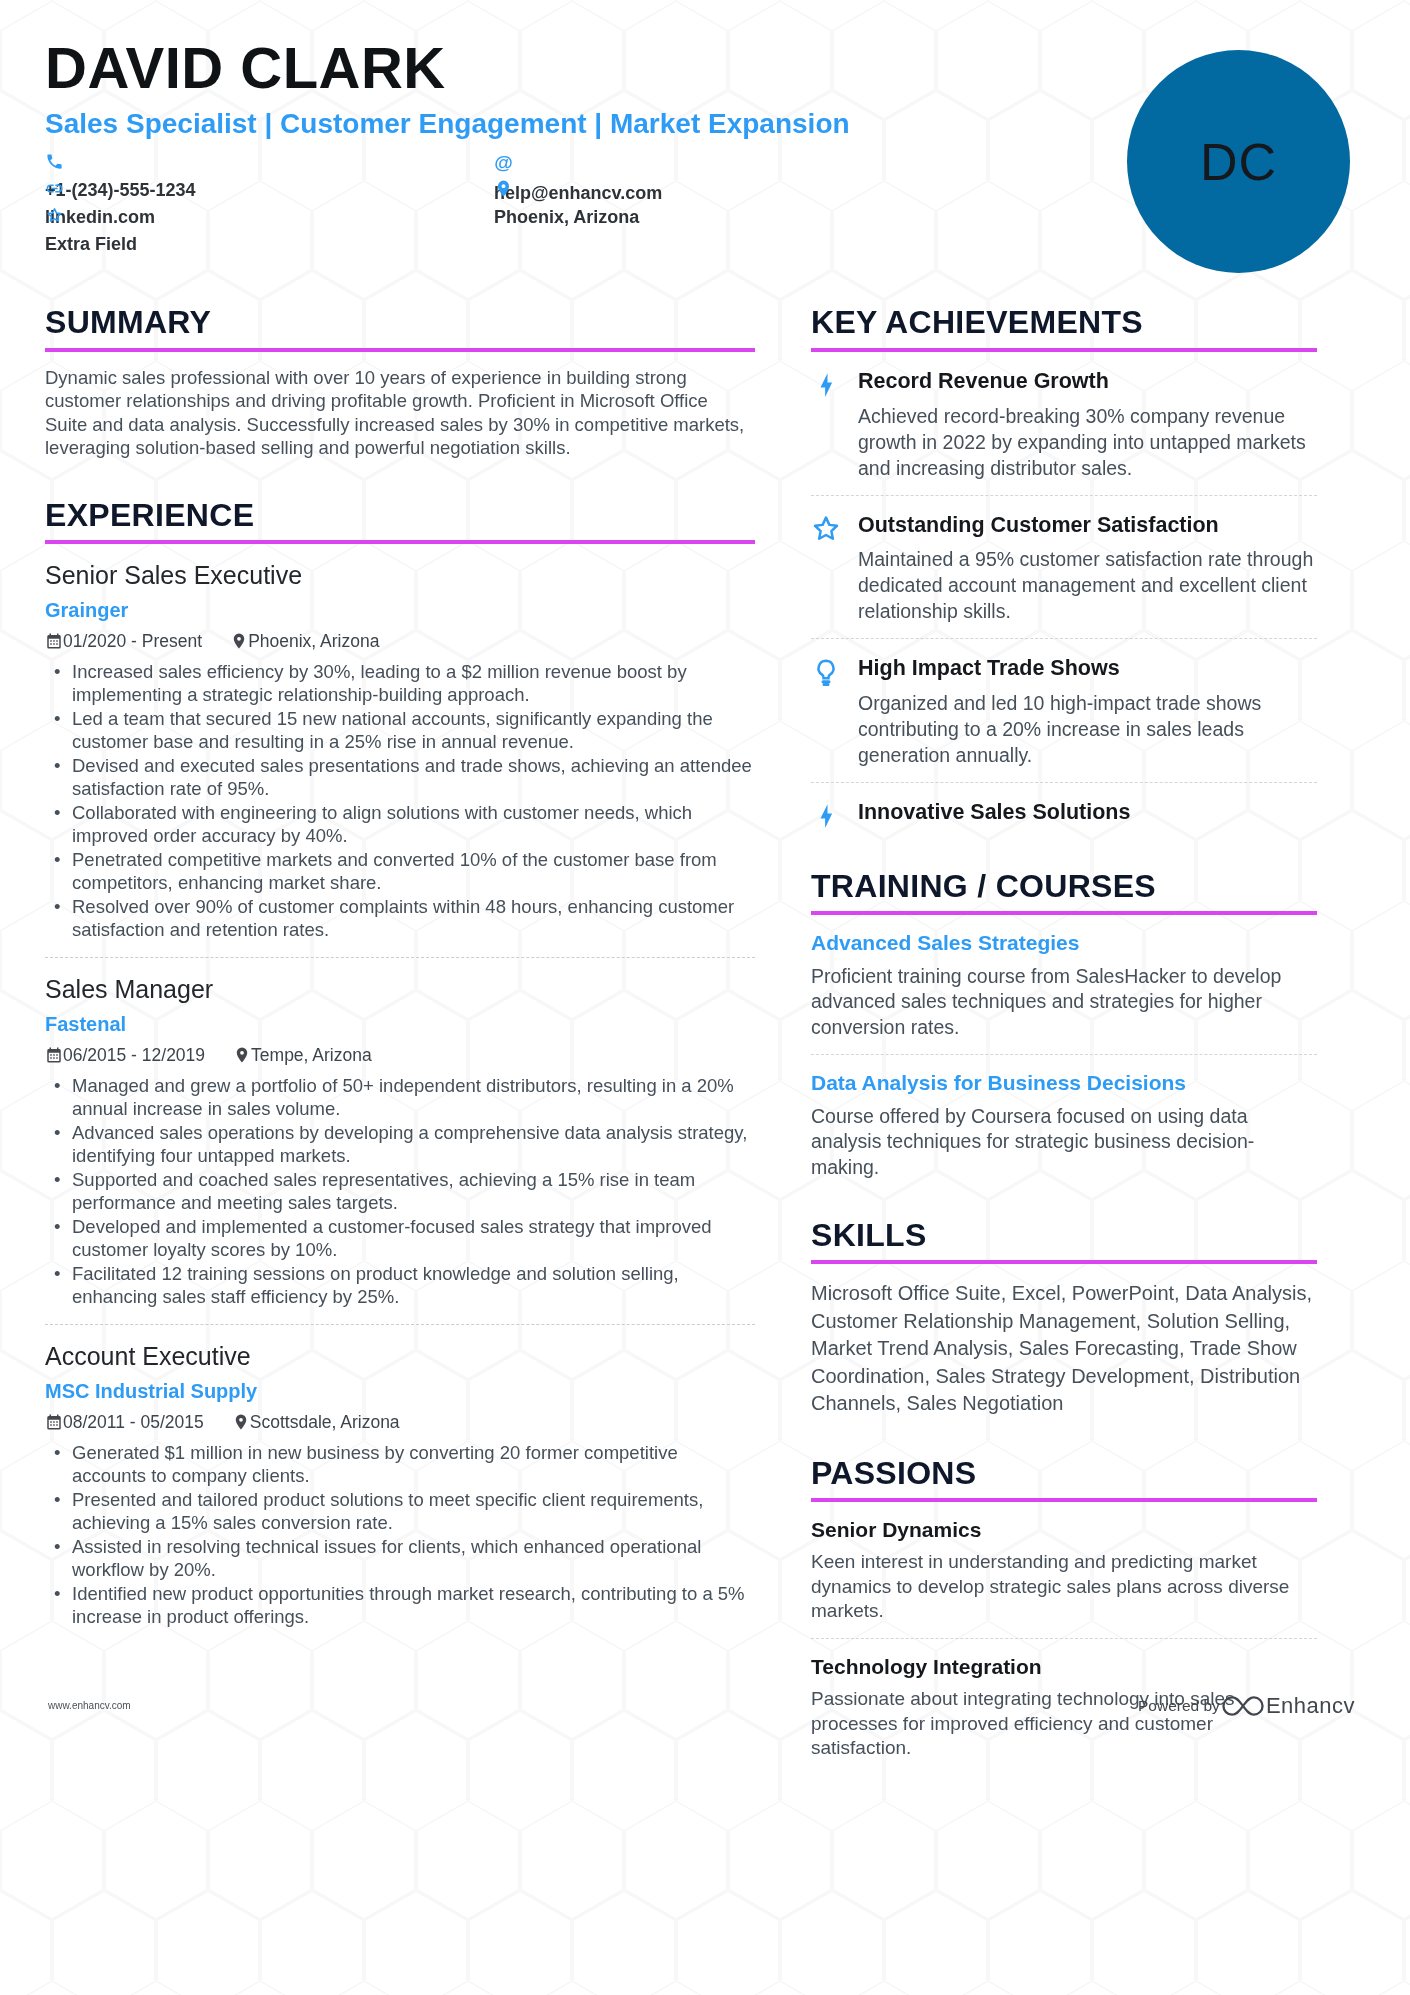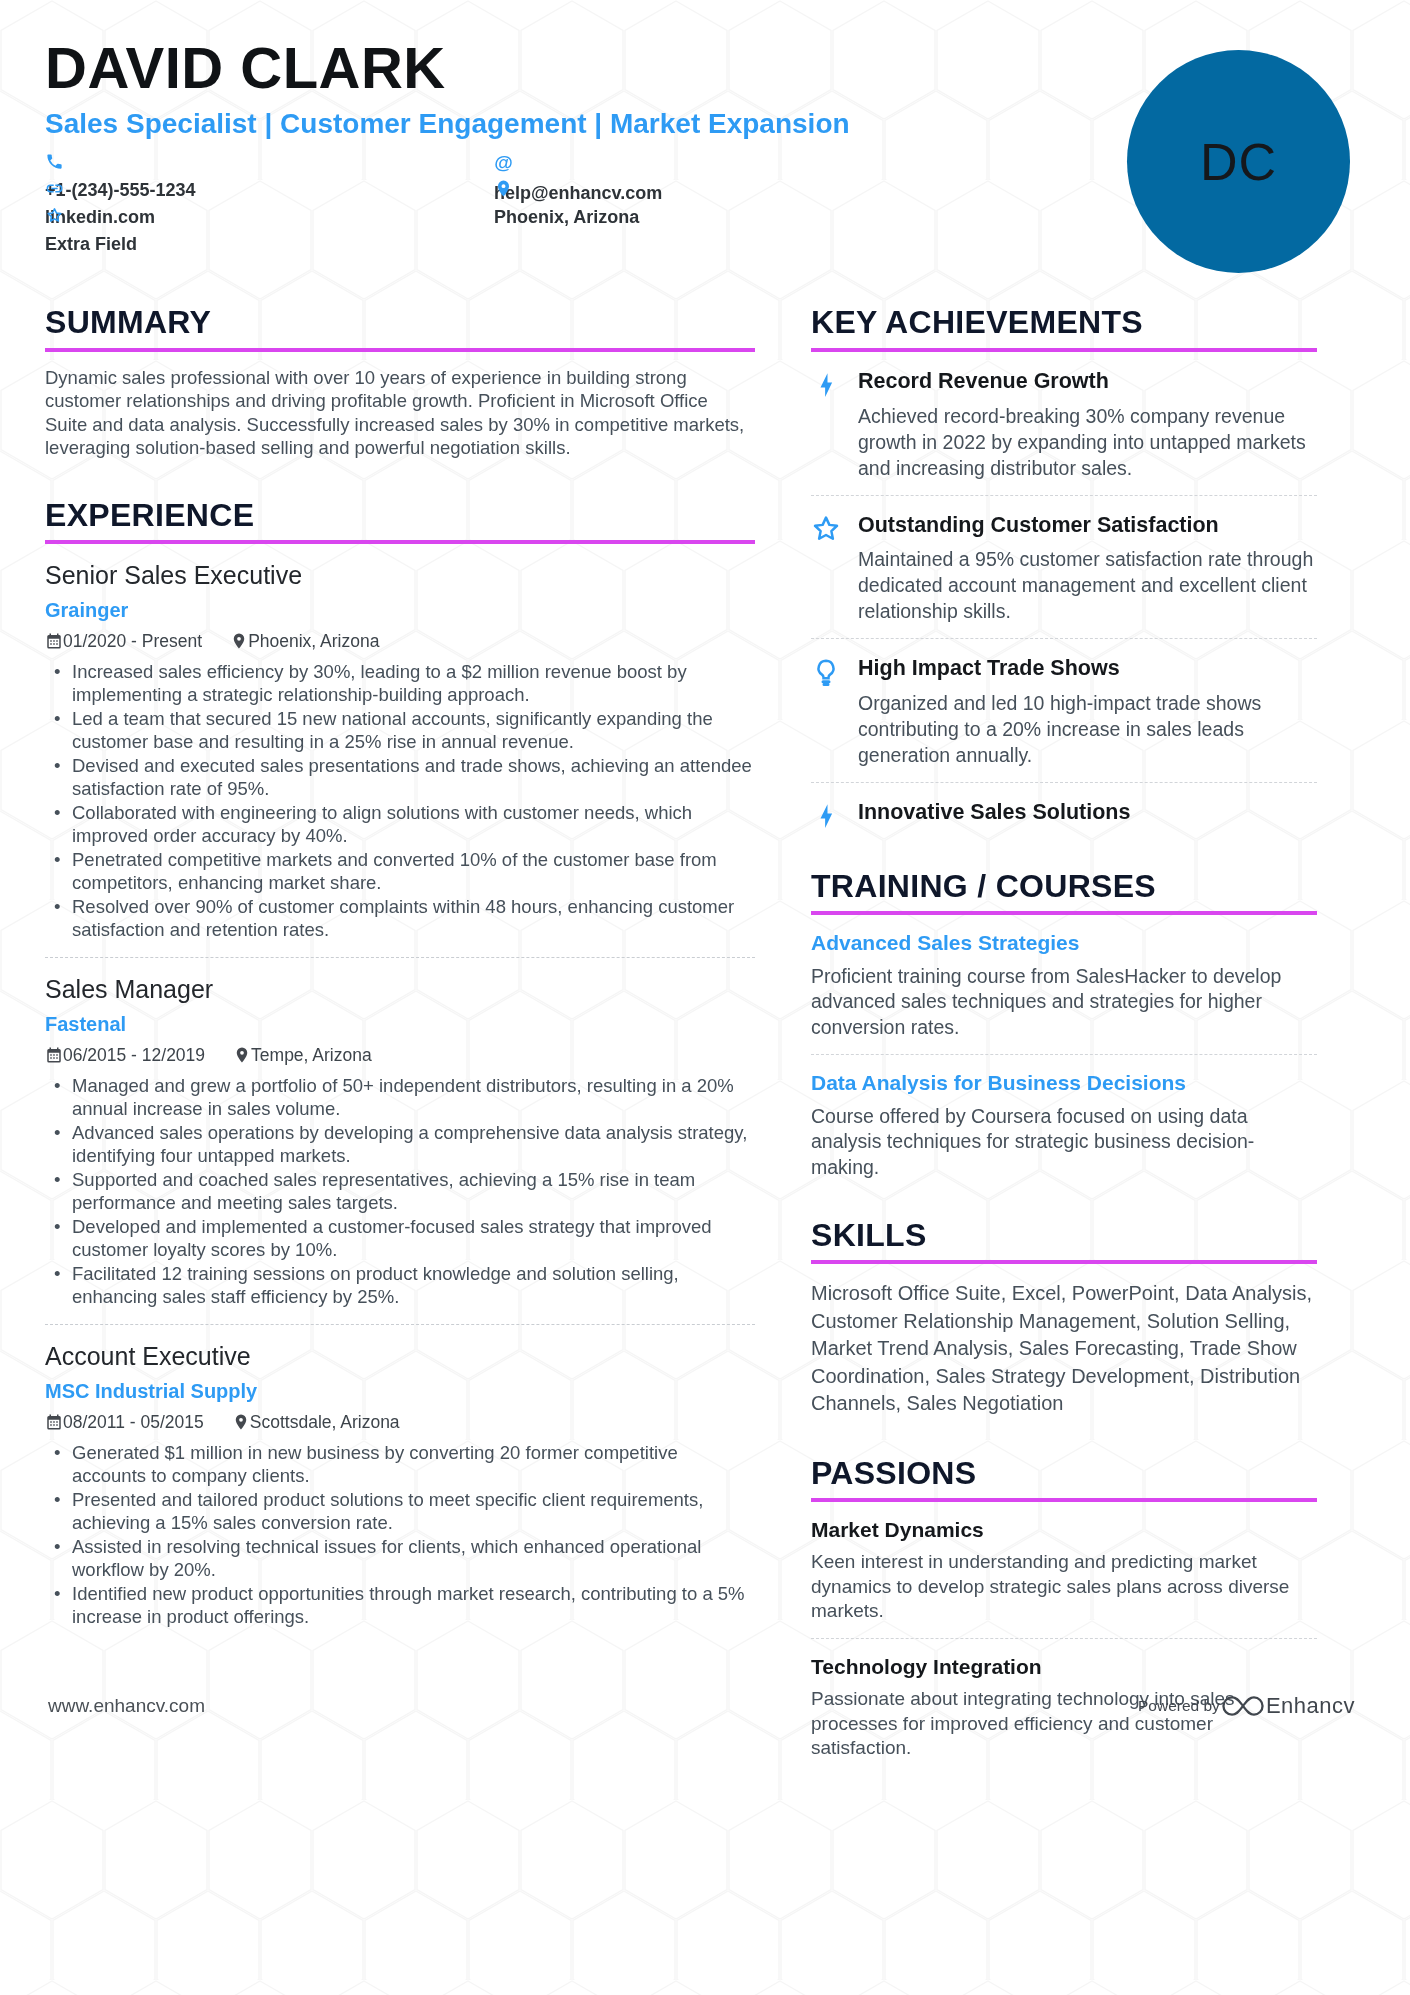--- a/index.html
+++ b/index.html
@@ -67,21 +67,21 @@
   .course-title { font-size:21px; font-weight:700; color:#2e9bf4; line-height:1.3; }
   .course-text { margin-top:7px; font-size:19.5px; line-height:25.5px; color:#46505a; }
 
   .passion { margin-top:14px; }
   .passion-title { font-size:21px; font-weight:700; color:#15181c; line-height:1.3; }
   .passion-text { margin-top:7px; font-size:19px; line-height:24.5px; color:#46505a; }
 
   
   .footer { position:absolute; left:48px; right:55px; bottom:42px; display:flex;
             justify-content:space-between; align-items:center; z-index:1; }
-  .footer-site { font-size:19px; color:#4a5056; }
+  .footer-site { font-size:10px; color:#4a5056; }
   .powered { display:flex; align-items:center; }
   .powered-label { font-size:15.5px; color:#40464d; }
   .brand-logo { width:46px; height:24px; display:inline-flex; }
   .brand-name { font-size:22px; color:#40464d; letter-spacing:.5px; }
 </style>
 </head>
 <body>
 
 <svg class="hexbg" width="1410" height="1995" xmlns="http://www.w3.org/2000/svg">
   <defs>
@@ -325,21 +325,21 @@
 
       <div class="section">
         <h2 class="section-h">SKILLS</h2>
         <p class="skills-text">Microsoft Office Suite, Excel, PowerPoint, Data Analysis, Customer Relationship Management, Solution Selling, Market Trend Analysis, Sales Forecasting, Trade Show Coordination, Sales Strategy Development, Distribution Channels, Sales Negotiation</p>
       </div>
 
       <div class="section">
         <h2 class="section-h">PASSIONS</h2>
 
         <div class="passion">
-          <div class="passion-title">Market Dynamics</div>
+          <div class="passion-title">Senior Dynamics</div>
           <div class="passion-text">Keen interest in understanding and predicting market dynamics to develop strategic sales plans across diverse markets.</div>
         </div>
         <hr class="r-divider">
         <div class="passion">
           <div class="passion-title">Technology Integration</div>
           <div class="passion-text">Passionate about integrating technology into sales processes for improved efficiency and customer satisfaction.</div>
         </div>
       </div>
 
     </div>

